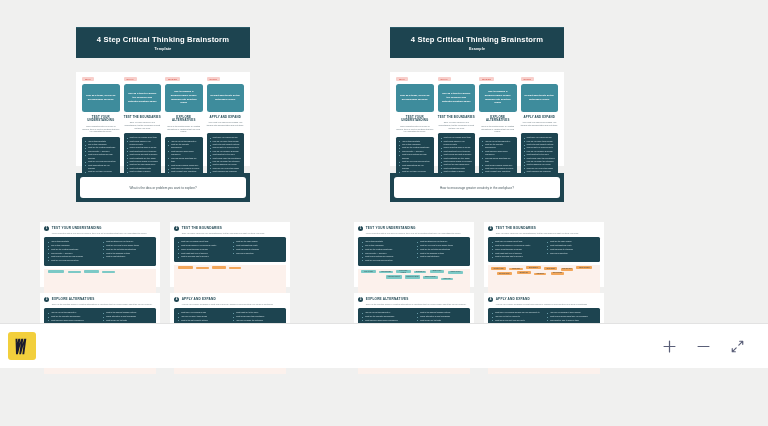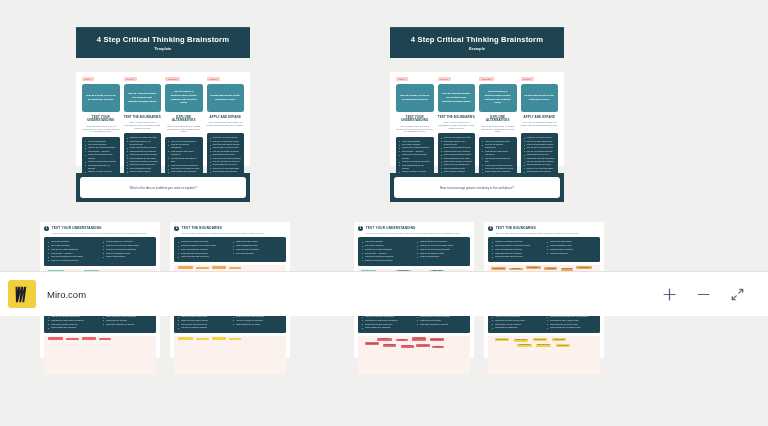--- a/index.html
+++ b/index.html
@@ -4,21 +4,21 @@
 <style>
   * { box-sizing: border-box; margin: 0; padding: 0; }
   html, body {
     width: 768px; height: 426px;
     font-family: "Liberation Sans", sans-serif;
     background: #f0f0ef;
     overflow: hidden;
   }
   .viewport {
     position: relative;
-    width: 768px; height: 316px;
+    width: 768px; height: 368px;
     background: #d946ef;
     padding-left: 20px;
   }
 
   
   .board {
     position: absolute;
     left: 0; top: 0;
     width: 768px; height: 381px;
     background: #f0f0ef;
@@ -779,21 +779,20 @@
 
   <div class="infobar">
     <div class="logo">
       <svg width="19" height="19" viewBox="0 0 24 24" aria-hidden="true">
         <g fill="#1a1a2e">
           <path d="M3.2 2.2h2.6l-1.1 5.3 2.1-5.3h2.6l-1.1 6.1 2.2-6.1h2.6l-1.2 7.3 2.3-7.3h2.6l-2.6 19.6h-2.4l1.6-12.6-3.3 12.6H7.9l1.9-13.9L6.1 21.8H3.8z"></path>
         </g>
       </svg>
     </div>
     <div class="info-text">
-      <div class="info-domain">Miro.com</div>
     </div>
     <div class="bar-actions">
       <button class="bar-btn">
         <svg width="15" height="15" viewBox="0 0 16 16" aria-hidden="true">
           <path d="M8 2.2v11.6M2.2 8h11.6" stroke="#5a5f78" stroke-width="1.3" stroke-linecap="round"></path>
         </svg>
       </button>
       <button class="bar-btn">
         <svg width="15" height="15" viewBox="0 0 16 16" aria-hidden="true">
           <path d="M2.2 8h11.6" stroke="#5a5f78" stroke-width="1.3" stroke-linecap="round"></path>

